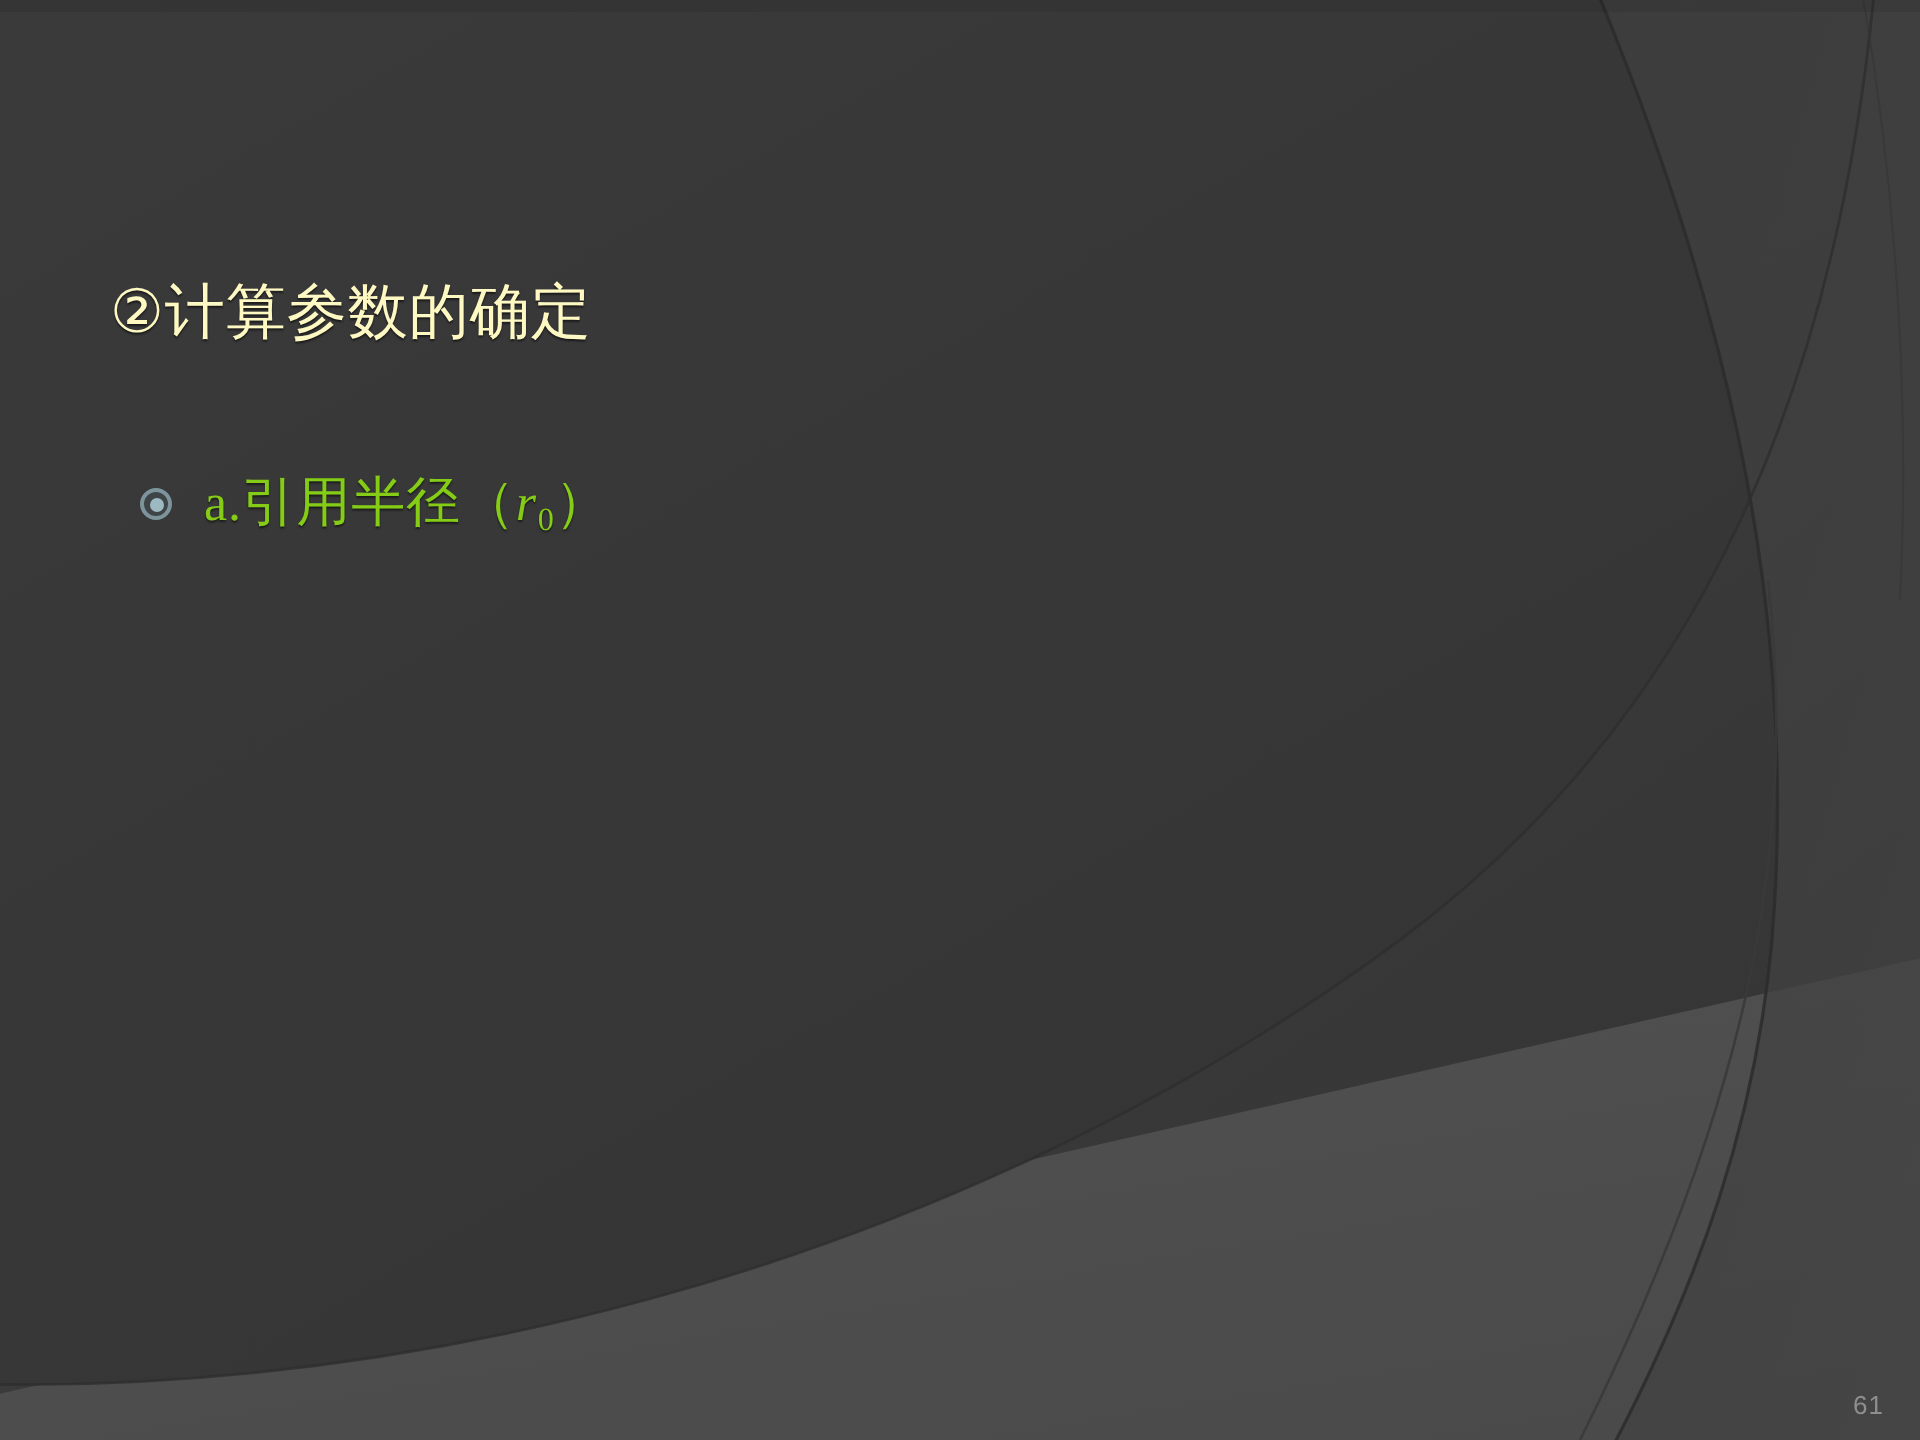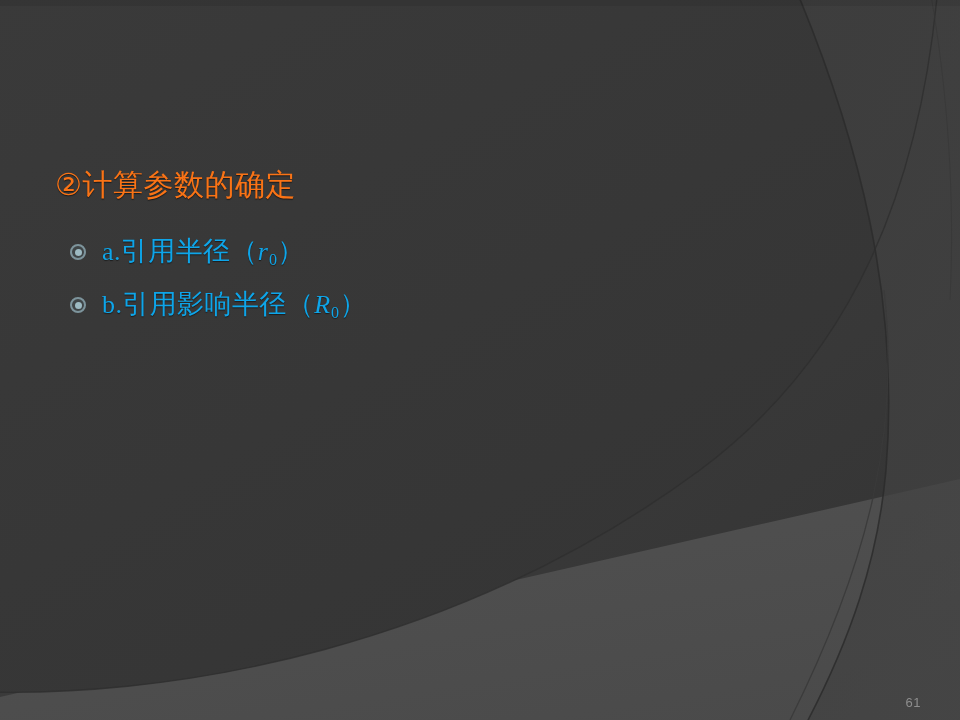--- a/index.html
+++ b/index.html
@@ -39,25 +39,24 @@
     width: 960px;
     height: 720px;
   }
 
   .slide-title {
     position: absolute;
     left: 55px;
     top: 138px;
     font-size: 30px;
     line-height: 1.25;
-    color: #f97316;
+    color: #fef9c3;
     letter-spacing: 0.5px;
     white-space: nowrap;
     text-shadow: 0 1px 1px rgba(0,0,0,0.55);
-    margin-top: 28px;
   }
 
   .bullet-list {
     position: absolute;
     left: 70px;
     top: 232px;
     width: 800px;
   }
 
   .bullet-row {
@@ -89,21 +88,21 @@
     margin-left: -3.5px;
     margin-top: -3.5px;
     border-radius: 50%;
     background: #9dbac2;
   }
 
   .bullet-text {
     flex: 1 1 auto;
     font-size: 27px;
     line-height: 1.42;
-    color: #0ea5e9;
+    color: #84cc16;
     letter-spacing: 0.4px;
     white-space: nowrap;
     text-shadow: 0 1px 1px rgba(0,0,0,0.5);
   }
 
   .latin {
     font-family: "Liberation Serif", "DejaVu Serif", serif;
     font-size: 26px;
   }
 
@@ -114,21 +113,21 @@
   }
   .mathvar sub {
     font-style: normal;
     font-size: 0.62em;
     vertical-align: -0.28em;
     padding-left: 0.5px;
   }
 
   .page-number {
     position: absolute;
-    right: 39px;
+    right: 18px;
     bottom: 10px;
     font-size: 13px;
     color: #8e8e8e;
     letter-spacing: 0.5px;
   }
 </style>
 </head>
 <body>
 
 <div id="slide">
@@ -197,24 +196,20 @@
 
     <div class="slide-title">②计算参数的确定</div>
 
     <div class="bullet-list">
 
       <div class="bullet-row">
         <span class="bullet-marker"></span>
         <span class="bullet-text"><span class="latin">a.</span><span>引用半径（</span><span class="mathvar"><span>r</span><sub>0</sub></span><span>）</span></span>
       </div>
 
-      <div class="bullet-row">
-        <span class="bullet-marker"></span>
-        <span class="bullet-text"><span class="latin">b.</span><span>引用影响半径（</span><span class="mathvar"><span>R</span><sub>0</sub></span><span>）</span></span>
-      </div>
 
 
     </div>
 
     <div class="page-number">61</div>
 
   </div>
 </div>
 
 </body></html>

